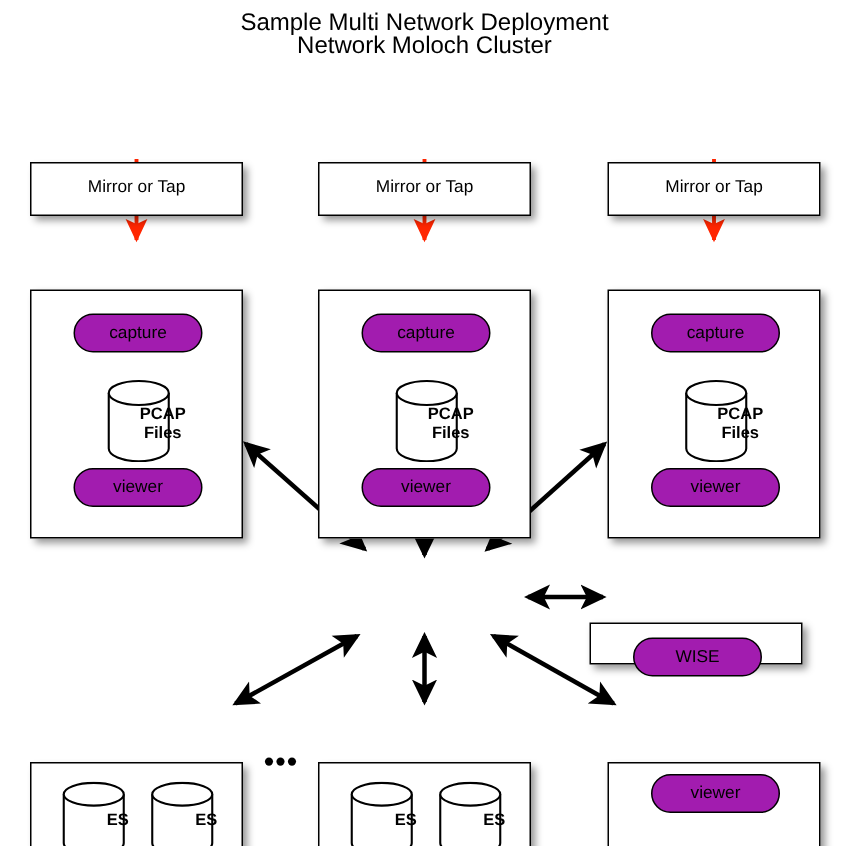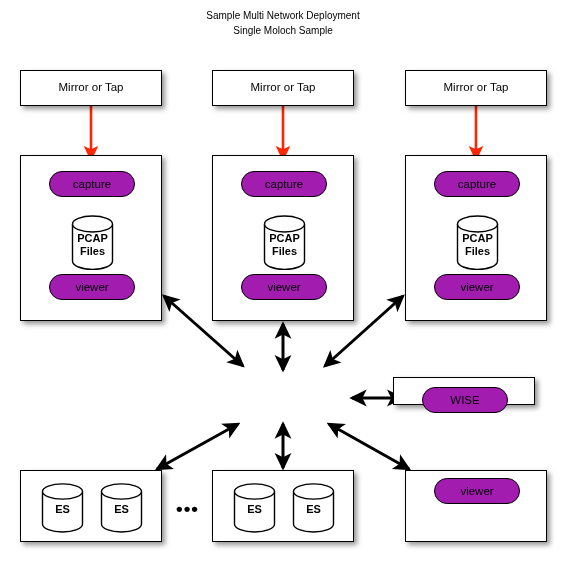--- a/index.html
+++ b/index.html
@@ -27,32 +27,33 @@
     width: 566px;
     height: 564px;
     pointer-events: none;
   }
   .title {
     position: absolute;
     left: 0;
     top: 8px;
     width: 566px;
     text-align: center;
-    font-size: 10px;
+    font-size: 16px;
     line-height: 15px;
     color: #000;
     white-space: pre-line;
   }
   
   .box {
     position: absolute;
     box-sizing: border-box;
     background: #ffffff;
     border: 1.6px solid #000000;
     box-shadow: 3px 3px 5px rgba(0,0,0,0.42);
+    margin-top: 38px;
   }
   .box-label {
     position: absolute;
     left: 0;
     width: 100%;
     text-align: center;
     font-size: 11.5px;
   }
   
   .stadium {
@@ -75,20 +76,21 @@
   .cyl .cyl-label {
     position: absolute;
     left: 0;
     width: 100%;
     text-align: center;
     font-size: 11px;
     font-weight: bold;
     line-height: 12.5px;
     white-space: pre-line;
     color: #000;
+    padding-left: 16px;
   }
   .ellipsis {
     position: absolute;
     font-size: 19px;
     font-weight: bold;
     letter-spacing: 1px;
     color: #000;
     line-height: 1;
   }
   .cloud-label {
@@ -100,21 +102,21 @@
     width: 100%;
     left: 0;
   }
   .cloud-wrap { position: absolute; }
 </style>
 </head>
 <body>
 
 <div id="stage">
 
-  <div class="title"><span>Sample Multi Network Deployment</span><br><span>Single Moloch Sample</span></div>
+  <div class="title"><span>Sample Multi Network Deployment</span><br><span>Network Moloch Cluster</span></div>
 
   <svg id="edges" viewBox="0 0 566 564">
     <defs>
       <marker id="ahR" markerWidth="7" markerHeight="7" refX="5.4" refY="3.2" orient="auto" markerUnits="strokeWidth">
         <path d="M0,0.4 L6,3.2 L0,6 L1.3,3.2 Z" fill="#ff2600"></path>
       </marker>
       <marker id="ahRs" markerWidth="7" markerHeight="7" refX="1.0" refY="3.2" orient="auto" markerUnits="strokeWidth">
         <path d="M6,0.4 L0,3.2 L6,6 L4.7,3.2 Z" fill="#ff2600"></path>
       </marker>
       <marker id="ahK" markerWidth="6.4" markerHeight="6.4" refX="5.0" refY="3.0" orient="auto" markerUnits="strokeWidth">

